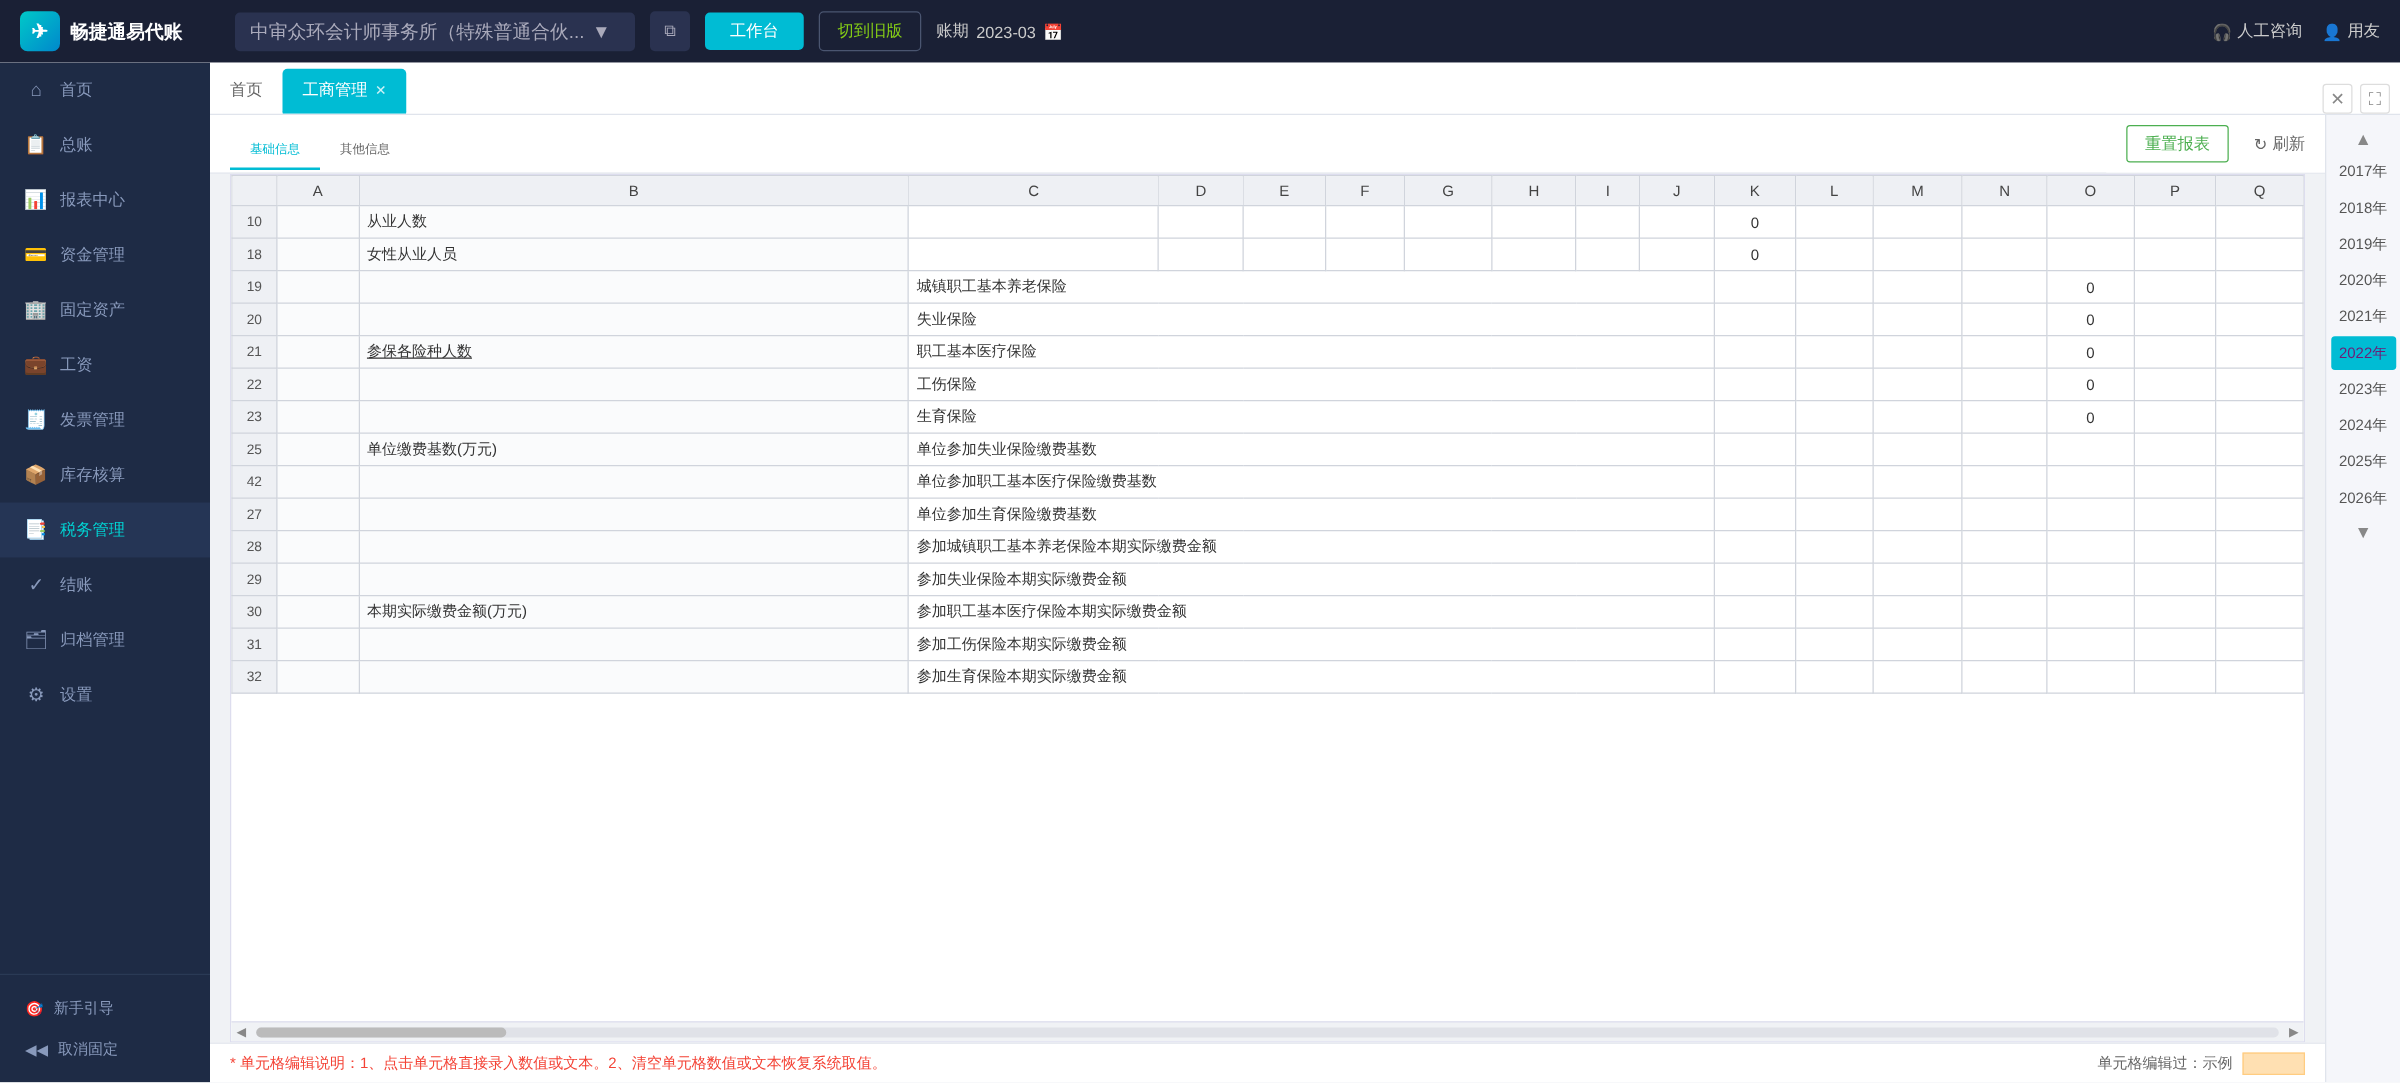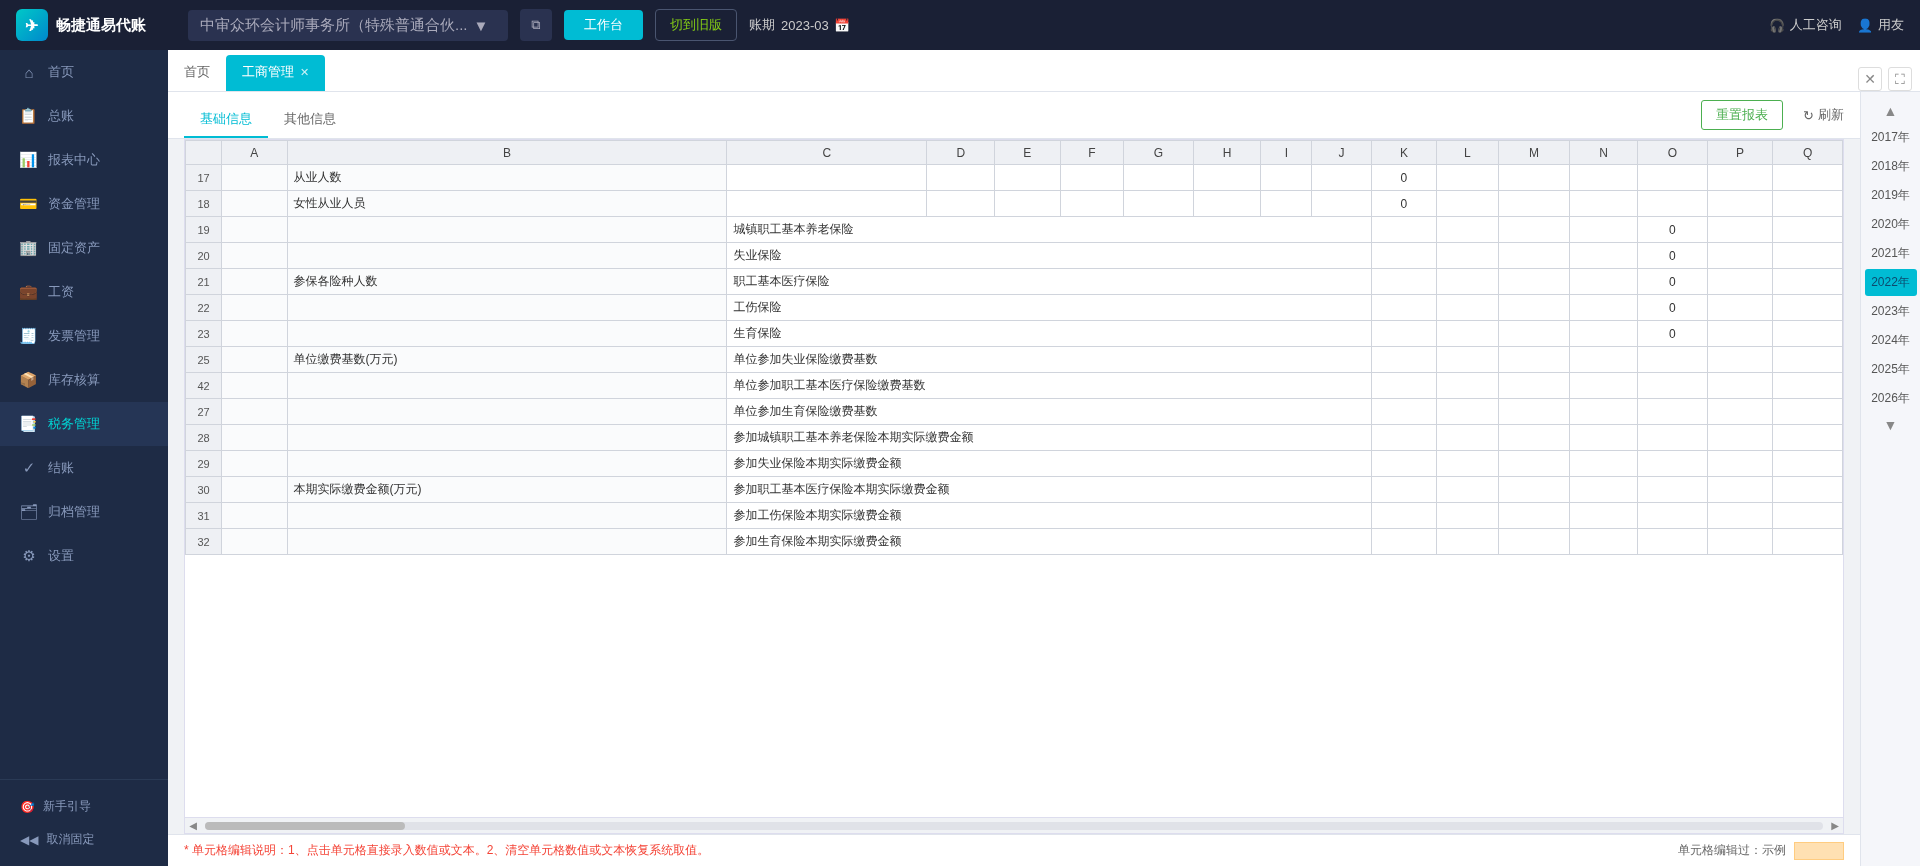--- a/index.html
+++ b/index.html
@@ -35,21 +35,21 @@
     .tab-item { padding: 8px 16px; cursor: pointer; font-size: 13px; color: #666; border-bottom: 2px solid transparent; display: flex; align-items: center; gap: 6px; }
     .tab-item.active { background: #00bcd4; color: white; border-radius: 4px 4px 0 0; border-bottom: 2px solid #00bcd4; }
     .tab-item.home { color: #666; }
     .close-icon { font-size: 11px; color: rgba(255,255,255,0.8); }
 
     
     .page-content { flex: 1; display: flex; flex-direction: column; overflow: hidden; padding: 0; }
 
     
     .inner-tab-bar { display: flex; align-items: center; padding: 10px 16px 0; background: #fff; gap: 0; border-bottom: 1px solid #e8eaf0; flex-shrink: 0; }
-    .inner-tab { padding: 8px 16px; cursor: pointer; font-size: 13px; color: #666; border-bottom: 2px solid transparent; }
+    .inner-tab { padding: 8px 16px; cursor: pointer; font-size: 10px; color: #666; border-bottom: 2px solid transparent; }
     .inner-tab.active { color: #00bcd4; border-bottom: 2px solid #00bcd4; }
 
     
     .toolbar { display: flex; align-items: center; justify-content: flex-end; padding: 8px 16px; background: #fff; gap: 8px; flex-shrink: 0; }
     .reset-btn { border: 1px solid #4caf50; color: #4caf50; background: #fff; padding: 5px 14px; border-radius: 3px; cursor: pointer; font-size: 13px; }
     .refresh-btn { color: #666; background: transparent; border: none; cursor: pointer; font-size: 13px; display: flex; align-items: center; gap: 4px; }
 
     
     .spreadsheet-container { flex: 1; overflow: hidden; display: flex; flex-direction: column; background: #fff; margin: 0 16px 0 16px; border: 1px solid #dde; }
     .sheet-table-wrapper { flex: 1; overflow: auto; }
@@ -73,21 +73,21 @@
 
     
     .footer { height: 32px; background: #fff; border-top: 1px solid #e0e4ec; display: flex; align-items: center; padding: 0 16px; gap: 6px; font-size: 12px; flex-shrink: 0; }
     .footer-note { color: #f44336; }
     .footer-right { margin-left: auto; display: flex; align-items: center; gap: 8px; color: #666; }
     .footer-sample { width: 50px; height: 18px; background: #ffe0b2; border: 1px solid #ffcc80; }
 
     
     .year-panel { width: 60px; background: #f5f6fa; border-left: 1px solid #e0e4ec; display: flex; flex-direction: column; align-items: center; padding: 8px 0; gap: 2px; flex-shrink: 0; overflow-y: auto; }
     .year-item { width: 52px; text-align: center; padding: 5px 4px; cursor: pointer; font-size: 12px; color: #555; border-radius: 3px; }
-    .year-item.active { background: #00bcd4; color: #0c4a6e; border-radius: 3px; }
+    .year-item.active { background: #00bcd4; color: #701a75; border-radius: 3px; }
     .year-nav { width: 30px; height: 22px; display: flex; align-items: center; justify-content: center; cursor: pointer; color: #888; font-size: 14px; }
 
     
     .content-with-year { display: flex; flex: 1; overflow: hidden; }
     .win-btn { width: 24px; height: 24px; display: flex; align-items: center; justify-content: center; cursor: pointer; color: #888; font-size: 14px; border: 1px solid #ddd; border-radius: 3px; background: #fff; }
 
     .spreadsheet-area { display: flex; flex-direction: column; flex: 1; overflow: hidden; }
 
     .outer-content { display: flex; flex-direction: column; flex: 1; overflow: hidden; position: relative; }
   </style>
@@ -249,21 +249,21 @@
                     <th>L</th>
                     <th>M</th>
                     <th>N</th>
                     <th>O</th>
                     <th>P</th>
                     <th>Q</th>
                   </tr>
                 </thead>
                 <tbody id="sheet-body">
                     <tr>
-                      <td class="row-num">17</td>
+                      <td class="row-num">10</td>
                       <td class="label-a"></td>
                       <td class="label-b" style="min-width:120px;">从业人数</td>
                       <td class="label-c"></td>
                       <td></td>
                       <td></td>
                       <td></td>
                       <td></td>
                       <td></td>
                       <td></td>
                       <td></td>
@@ -317,21 +317,21 @@
                       <td></td>
                       <td></td>
                       <td></td>
                       <td class="value">0</td>
                       <td></td>
                       <td></td>
                     </tr>
                     <tr>
                       <td class="row-num">21</td>
                       <td class="label-a"></td>
-                      <td class="label-b" style="min-width:120px;">参保各险种人数</td>
+                      <td class="label-b" style="min-width:120px;text-decoration:underline;">参保各险种人数</td>
                       <td class="label-c" colspan="8" style="min-width:240px;">职工基本医疗保险</td>
                       <td class="value"></td>
                       <td></td>
                       <td></td>
                       <td></td>
                       <td class="value">0</td>
                       <td></td>
                       <td></td>
                     </tr>
                     <tr>

